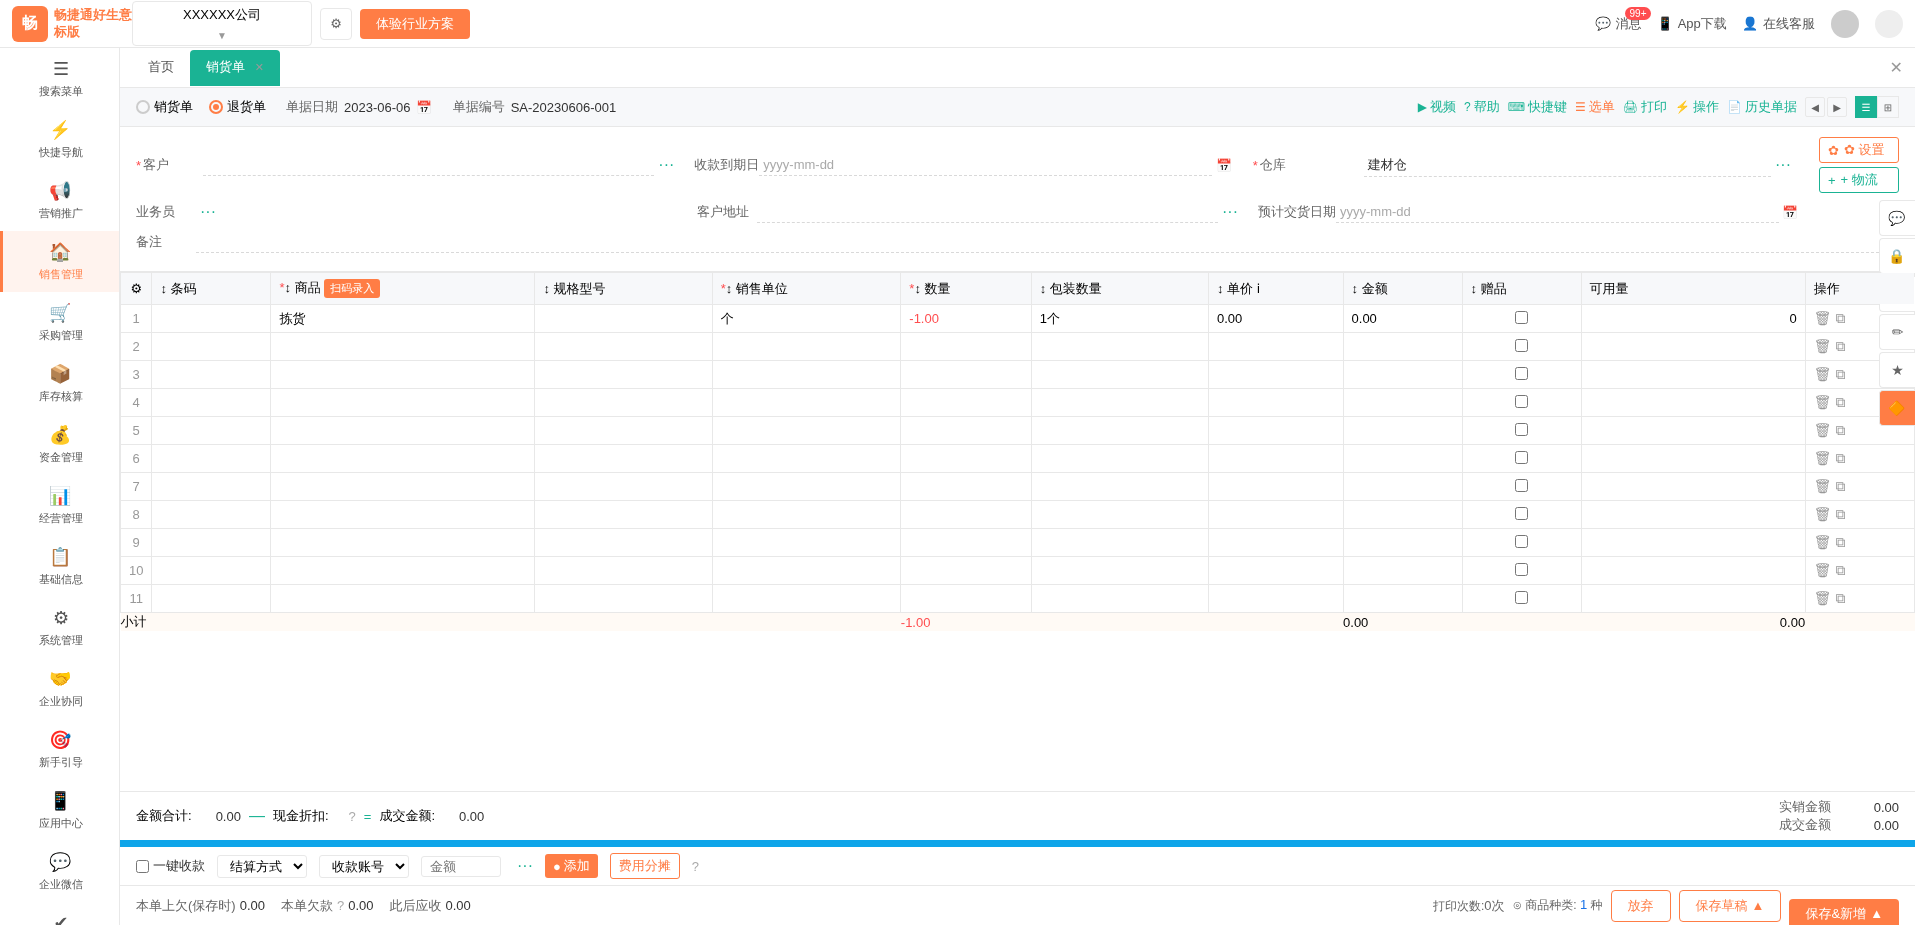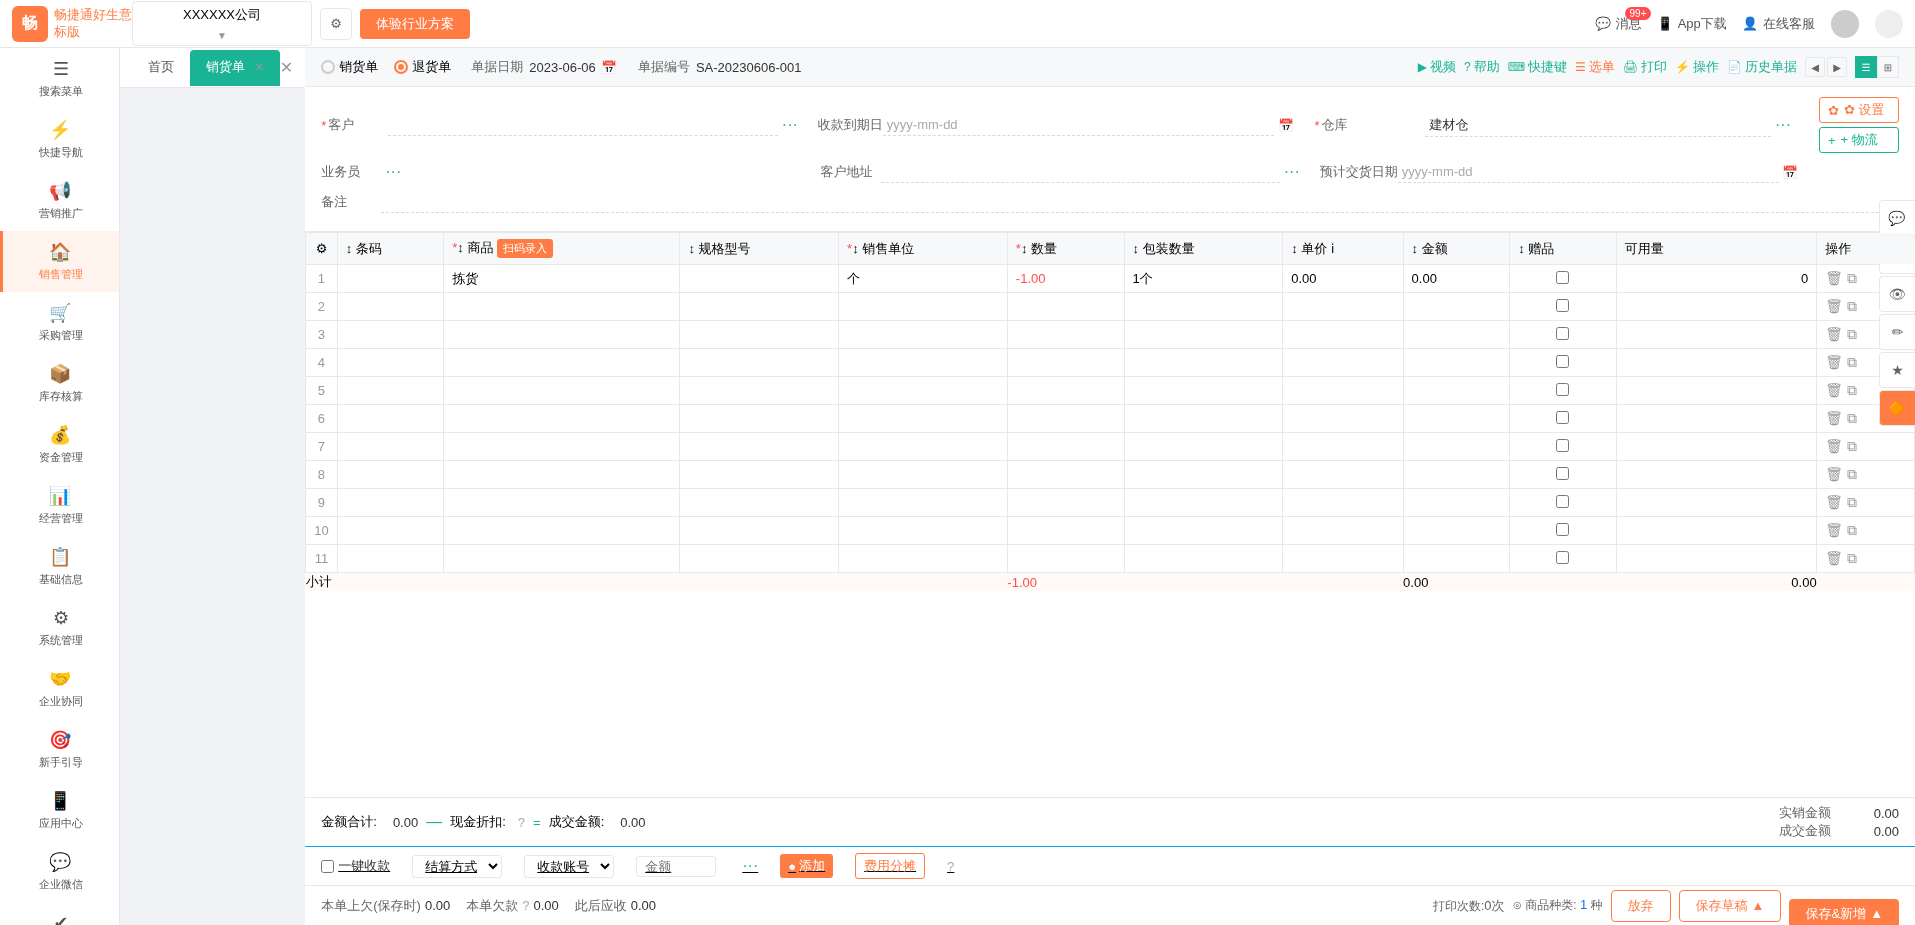--- a/index.html
+++ b/index.html
@@ -5,42 +5,42 @@
     * { box-sizing: border-box; margin: 0; padding: 0; font-family: 'Microsoft YaHei', Arial, sans-serif; font-size: 13px; }
     body { background: #f0f2f5; overflow: hidden; }
 
     
     .app-container { display: flex; flex-direction: column; height: 925px; width: 1915px; }
 
     
     .top-bar { height: 48px; background: #fff; display: flex; align-items: center; padding: 0 12px; border-bottom: 1px solid #e8e8e8; flex-shrink: 0; }
     .logo-area { display: flex; align-items: center; gap: 6px; width: 120px; }
     .logo-icon { width: 36px; height: 36px; background: #ff7d45; border-radius: 6px; display: flex; align-items: center; justify-content: center; color: #fff; font-size: 16px; font-weight: bold; }
-    .logo-text { font-size: 11px; color: #ff7d45; line-height: 1.3; }
+    .logo-text { font-size: 11px; color: #ff7d45; line-height: 1.3; font-weight: bold; }
     .company-select { display: flex; align-items: center; gap: 6px; border: 1px solid #e8e8e8; border-radius: 4px; padding: 4px 10px; min-width: 180px; cursor: pointer; background: #fff; flex-direction: column; }
     .chevron-down { color: #999; font-size: 10px; }
     .settings-btn { width: 32px; height: 32px; border: 1px solid #e8e8e8; border-radius: 4px; display: flex; align-items: center; justify-content: center; cursor: pointer; margin-left: 8px; color: #666; }
     .trial-btn { background: #ff7d45; color: #fff; border: none; border-radius: 4px; padding: 6px 16px; cursor: pointer; margin-left: 8px; font-size: 13px; }
     .top-right { margin-left: auto; display: flex; align-items: center; gap: 16px; }
     .top-right-item { display: flex; align-items: center; gap: 4px; cursor: pointer; color: #555; font-size: 13px; position: relative; }
     .badge { position: absolute; top: -8px; right: -10px; background: #ff4d4f; color: #fff; border-radius: 10px; padding: 1px 5px; font-size: 10px; }
     .avatar { width: 28px; height: 28px; border-radius: 50%; background: #ccc; }
 
     
     .main-layout { display: flex; flex: 1; overflow: hidden; }
 
     
     .sidebar { width: 120px; background: #fff; border-right: 1px solid #e8e8e8; display: flex; flex-direction: column; flex-shrink: 0; }
     .sidebar-item { display: flex; flex-direction: column; align-items: center; padding: 10px 0; cursor: pointer; color: #555; gap: 4px; border-left: 3px solid transparent; }
     .sidebar-item.active { color: #ff7d45; background: #fff3ee; border-left-color: #ff7d45; }
     .sidebar-item .icon { font-size: 18px; }
     .sidebar-item .label { font-size: 11px; }
 
     
-    .content-area { flex: 1; display: flex; flex-direction: row; overflow: hidden; }
+    .content-area { flex: 1; display: flex; flex-direction: column; overflow: hidden; }
 
     
     .tab-bar { background: #fff; border-bottom: 1px solid #e8e8e8; display: flex; align-items: center; padding: 0 12px; height: 40px; flex-shrink: 0; }
     .tab { padding: 8px 16px; cursor: pointer; color: #555; border-bottom: 2px solid transparent; font-size: 13px; }
     .tab.active { color: #fff; background: #1ab394; border-radius: 4px 4px 0 0; }
     .tab-close { margin-left: 6px; color: #999; font-size: 11px; }
     .close-all-btn { margin-left: auto; cursor: pointer; color: #999; font-size: 16px; }
 
     
     .form-area { background: #fff; flex: 1; display: flex; flex-direction: column; overflow: hidden; }
@@ -85,28 +85,28 @@
     .red-text { color: #ff4d4f; }
     .subtotal-row td { background: #fffaf5; font-weight: 500; }
     .gear-col { width: 30px; text-align: center; }
     .op-col { display: flex; gap: 4px; }
     .op-icon { color: #999; cursor: pointer; font-size: 14px; }
     .checkbox-cell { text-align: center; }
     input[type="checkbox"] { cursor: pointer; }
 
     
     .footer-summary { background: #fff; border-top: 1px solid #e8e8e8; padding: 6px 16px; display: flex; align-items: center; gap: 8px; flex-shrink: 0; }
-    .summary-item { display: flex; align-items: center; gap: 12px; }
+    .summary-item { display: flex; align-items: center; gap: 20px; }
     .minus-icon { color: #1ab394; font-size: 16px; }
     .eq-icon { color: #1ab394; }
     .question-icon { color: #aaa; cursor: pointer; }
     .amount-val { color: #333; }
 
     
-    .payment-row { background: #fff; border-top: 1px solid #0ea5e9; padding: 6px 16px; display: flex; align-items: center; gap: 22px; flex-shrink: 0; text-decoration: underline; }
+    .payment-row { background: #fff; border-top: 7px solid #0ea5e9; padding: 6px 16px; display: flex; align-items: center; gap: 12px; flex-shrink: 0; }
     .one-click-btn { display: flex; align-items: center; gap: 4px; color: #333; }
     .pay-select { border: 1px solid #e8e8e8; border-radius: 3px; padding: 2px 8px; background: #fff; }
     .account-input { border: 1px solid #e8e8e8; border-radius: 3px; padding: 2px 8px; }
     .add-btn { background: #ff7d45; color: #fff; border: none; border-radius: 3px; padding: 3px 8px; cursor: pointer; display: flex; align-items: center; gap: 3px; }
     .fee-btn { border: 1px solid #ff7d45; color: #ff7d45; background: #fff; border-radius: 3px; padding: 3px 8px; cursor: pointer; }
     .help-icon { color: #aaa; }
 
     
     .right-summary { margin-left: auto; text-align: right; }
     .summary-line { display: flex; justify-content: flex-end; align-items: center; gap: 8px; }

